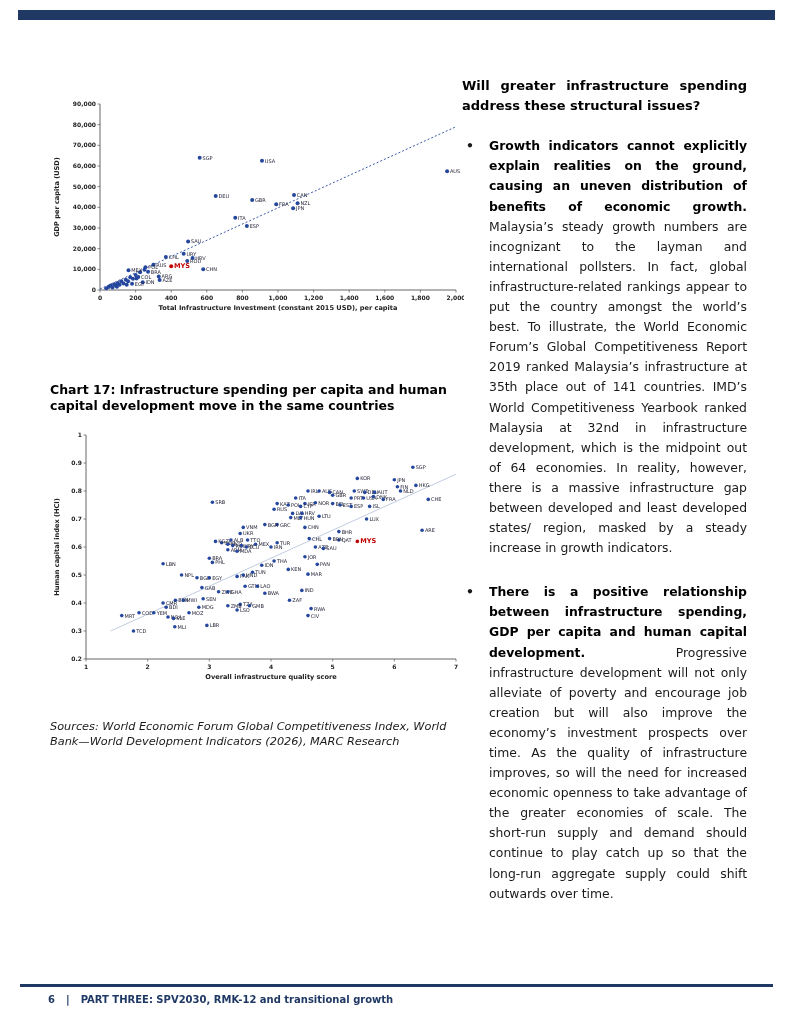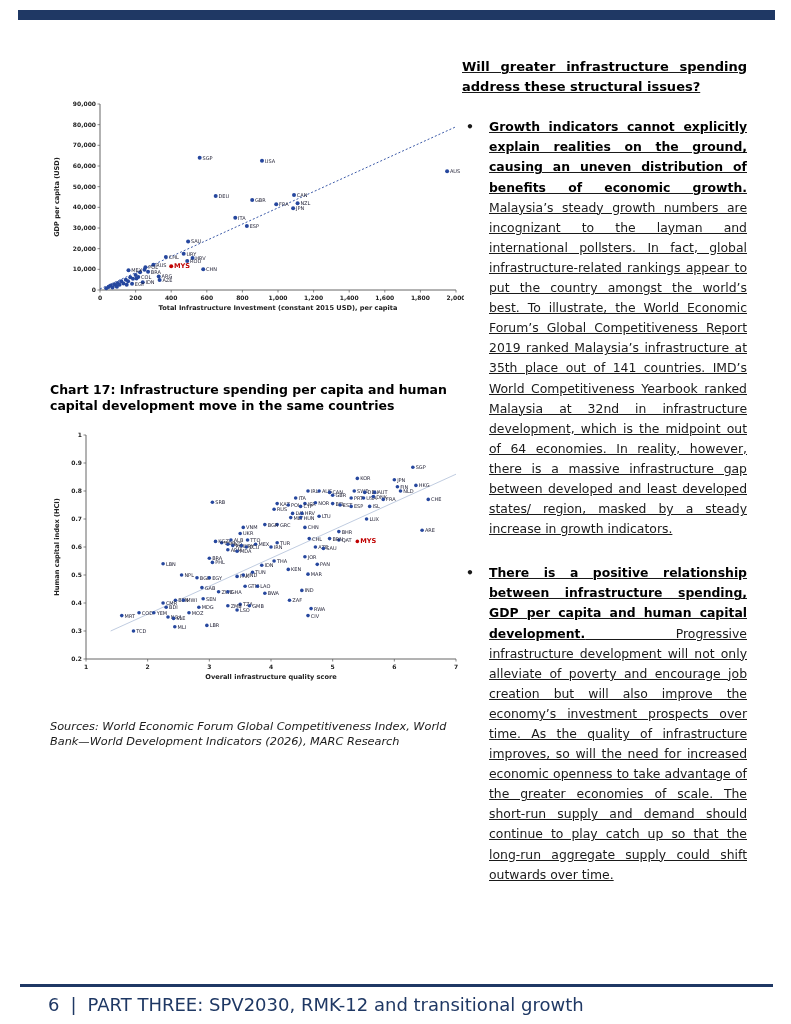--- a/index.html
+++ b/index.html
@@ -4,29 +4,29 @@
 <style>
   html,body{margin:0;padding:0;background:#e8e8e8;}
   .page{position:relative;width:791px;height:1024px;background:#ffffff;overflow:hidden;
         font-family:"DejaVu Sans",sans-serif;color:#1a1a1a;margin:0 auto;}
   .top-bar{position:absolute;top:10px;left:18px;width:757px;height:10px;background:#1f3864;}
   .left-col{position:absolute;left:50px;top:82px;width:414px;}
   .chart-title{font-size:12.5px;font-weight:700;line-height:1.3;margin:0;color:#000;}
   .chart-title.second{margin-top:60px;}
   svg.chart{display:block;margin-top:10px;}
   .sources{font-size:11.3px;font-style:italic;line-height:1.38;margin:26px 0 0 0;color:#1a1a1a;}
-  .right-col{position:absolute;left:462px;top:57px;width:285px;text-decoration:underline;}
+  .right-col{position:absolute;left:462px;top:76px;width:285px;}
   .heading{font-size:13px;font-weight:700;line-height:1.55;text-align:justify;margin:0 0 20px 0;color:#000;}
   ul.bullets{margin:0;padding:0;list-style:none;}
   ul.bullets li{position:relative;padding-left:27px;text-align:justify;
       font-size:12.4px;line-height:1.62;margin-bottom:24px;}
   ul.bullets li::before{content:"\2022";position:absolute;left:4px;top:0;font-weight:700;}
   ul.bullets .b{font-weight:700;color:#000;margin-top:16px;}
   .footer-rule{position:absolute;top:984px;left:20px;width:753px;height:3px;background:#1f3864;}
-  .footer-text{position:absolute;top:994px;left:48px;font-size:18px;font-weight:400;color:#1f3864;}
+  .footer-text{position:absolute;top:994px;left:48px;font-size:10px;font-weight:700;color:#1f3864;}
   .footer-text .pipe{margin:0 11px;}
   
   .tick{font:700 6px "DejaVu Sans",sans-serif;fill:#222;}
   .axis-title{font:700 6.6px "DejaVu Sans",sans-serif;fill:#222;}
   .plabel{font:400 5px "DejaVu Sans",sans-serif;fill:#26263a;}
   .plabel.hl{font-weight:700;font-size:6.6px;fill:#c00000;}
 </style>
 </head>
 <body>
 

